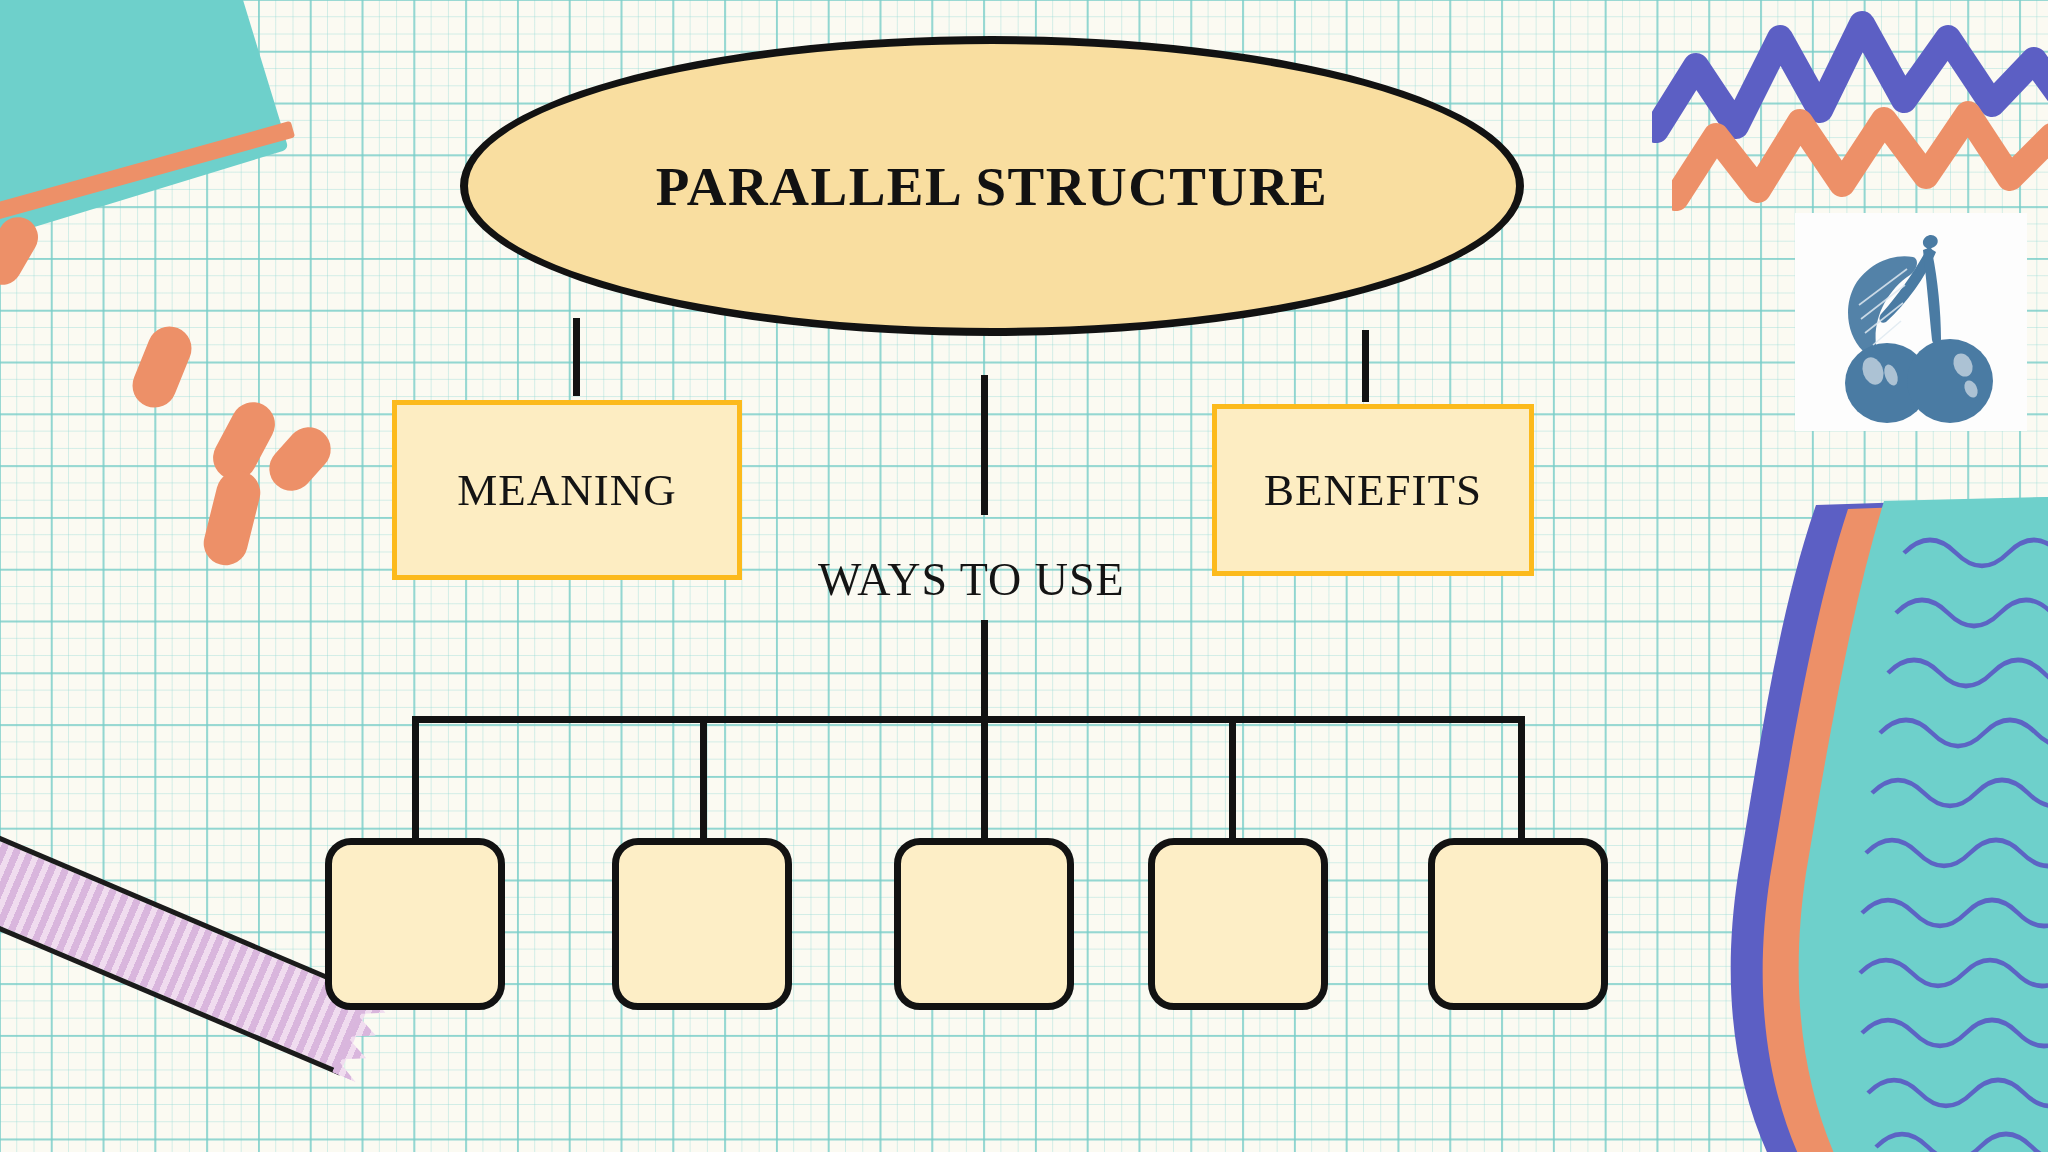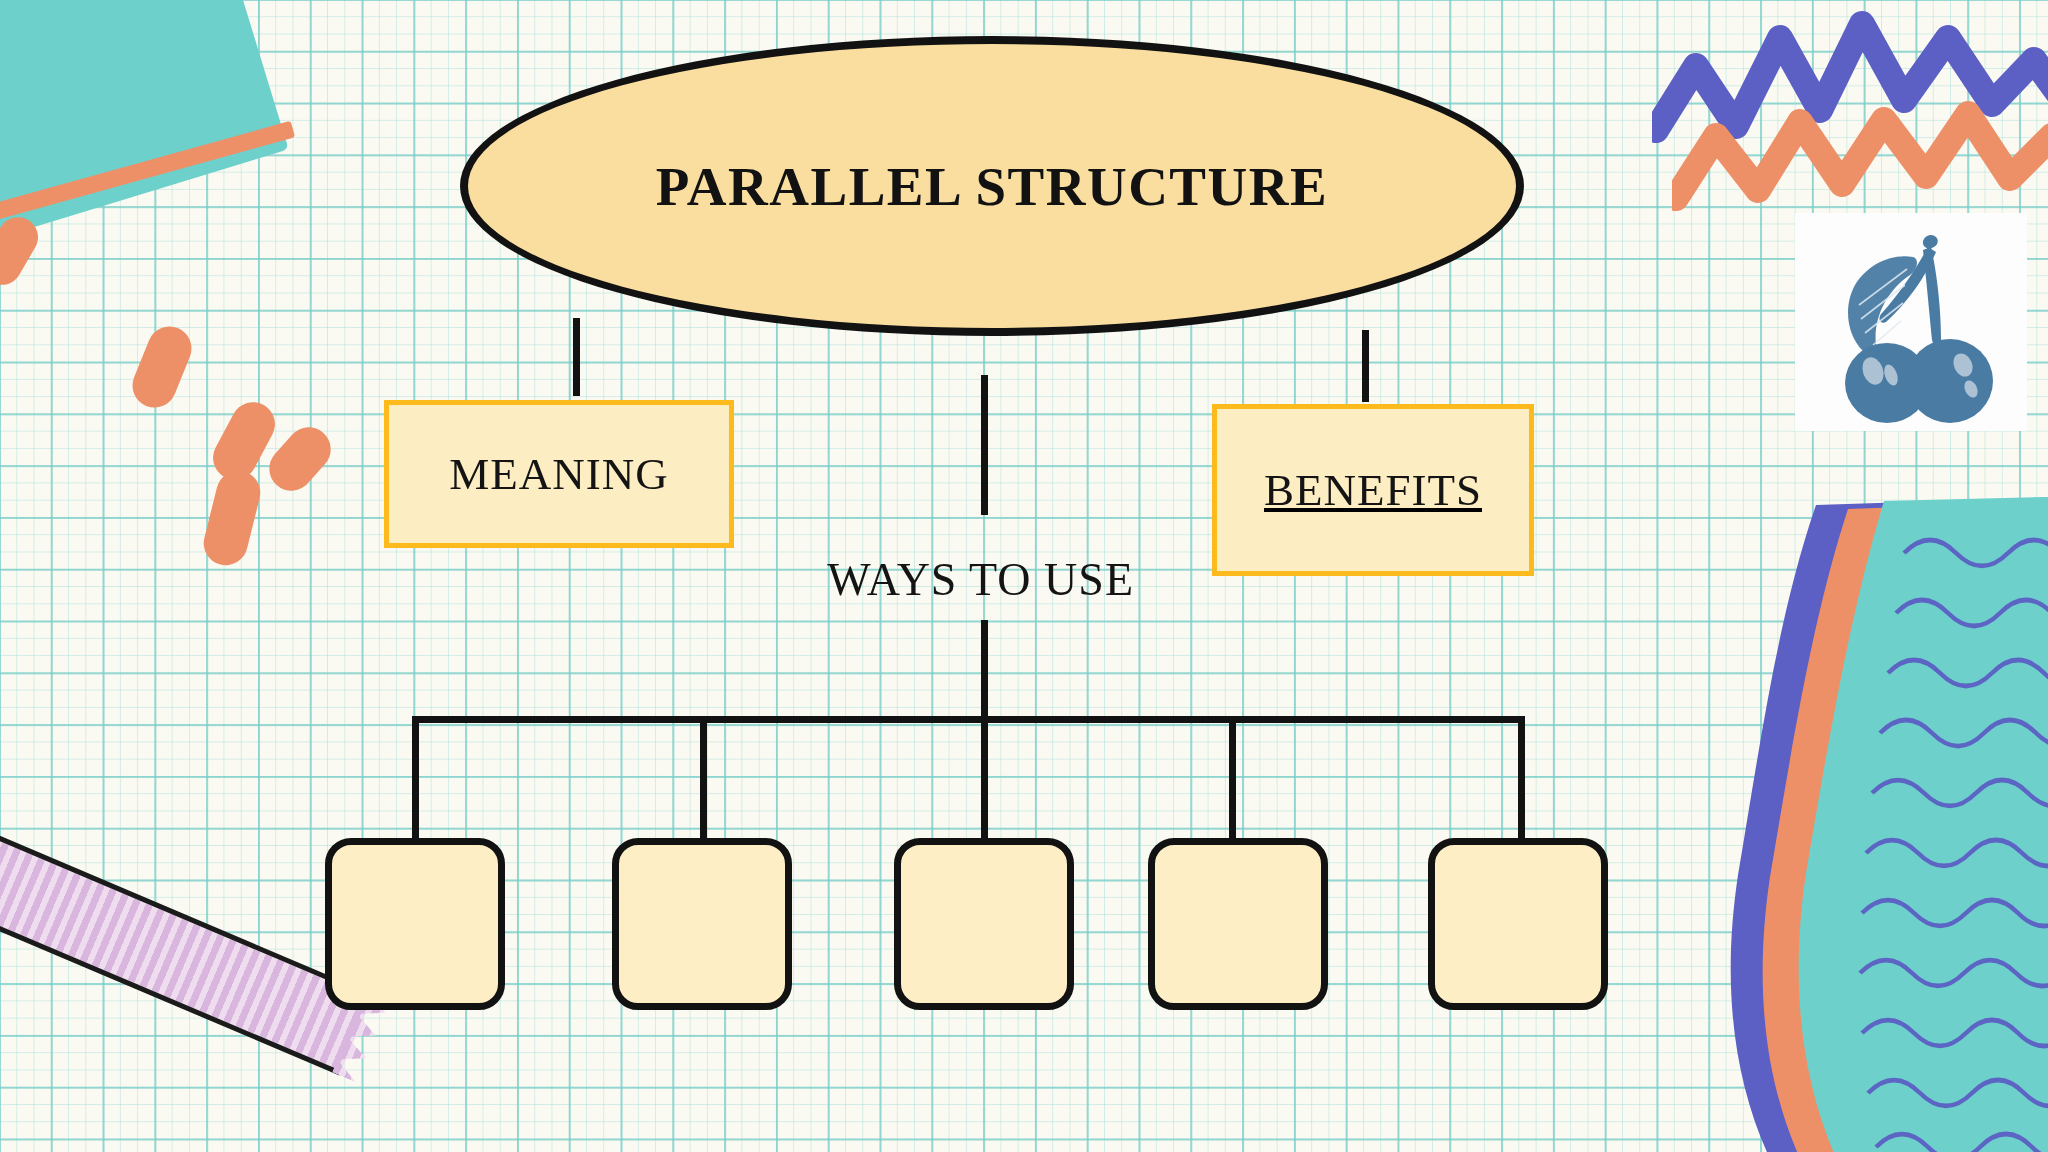--- a/index.html
+++ b/index.html
@@ -67,25 +67,25 @@
     font-weight:bold;font-size:55px;letter-spacing:1.5px;color:#121212;
     white-space:nowrap;
   }
 
   .yellowbox{
     position:absolute;background:#fdedc2;border:5px solid #fcba1c;
     box-sizing:border-box;display:flex;align-items:center;justify-content:center;
   }
   .yellowbox .lbl{font-size:45px;color:#141414;letter-spacing:1px;white-space:nowrap;}
 
-  .box-meaning{left:384px;top:400px;width:350px;height:148px;}
-  .box-benefits{left:1212px;top:404px;width:322px;height:172px;text-decoration:underline;}
+  .box-meaning{left:392px;top:400px;width:350px;height:180px;}
+  .box-benefits{left:1212px;top:404px;width:322px;height:172px;}
 
   .ways-label{
-    position:absolute;left:794px;top:553px;width:340px;text-align:right;
+    position:absolute;left:818px;top:553px;width:340px;text-align:left;
     font-size:46px;color:#141414;letter-spacing:1px;white-space:nowrap;
   }
 
   .connector{position:absolute;background:#121212;}
 
   
   .bracket-h{position:absolute;left:412px;top:716px;width:1113px;height:7px;background:#121212;}
   .bracket-v{position:absolute;width:7px;background:#121212;}
 
   .leafbox{

